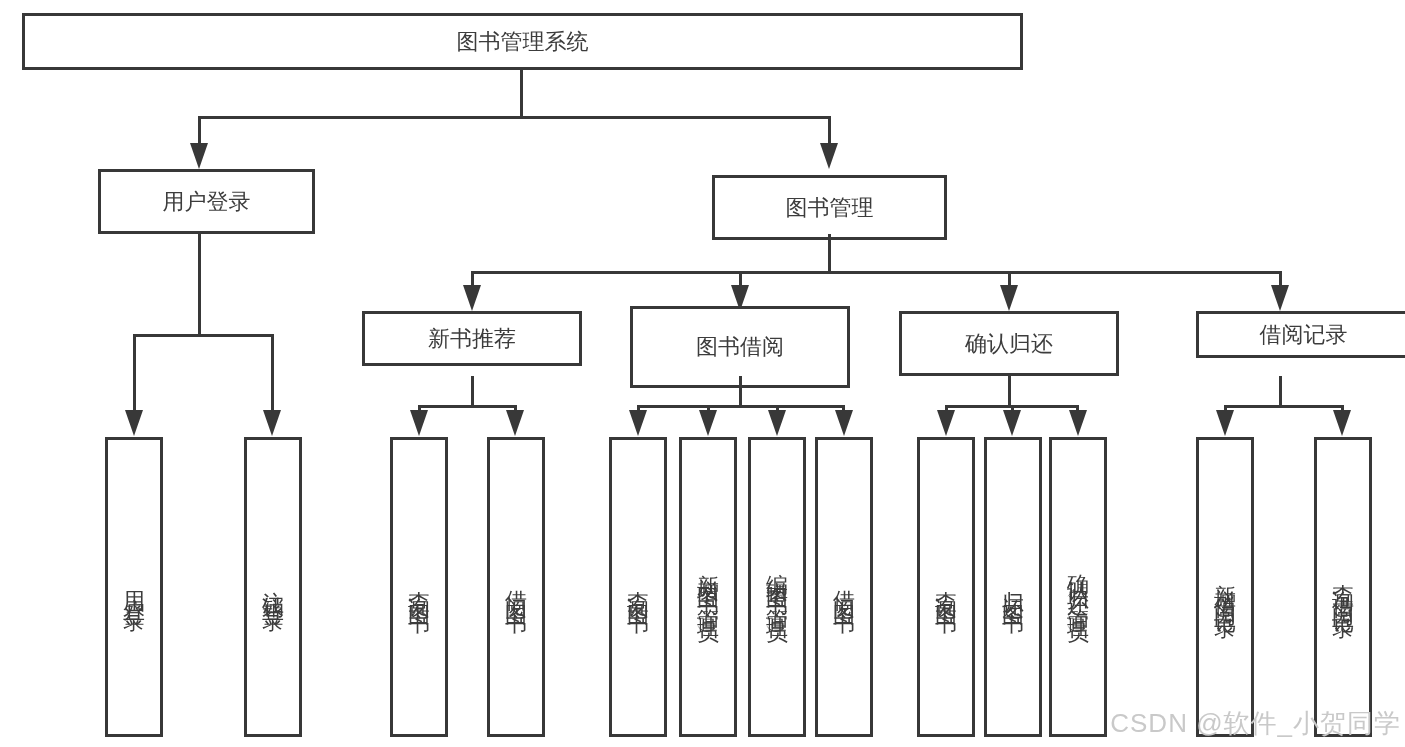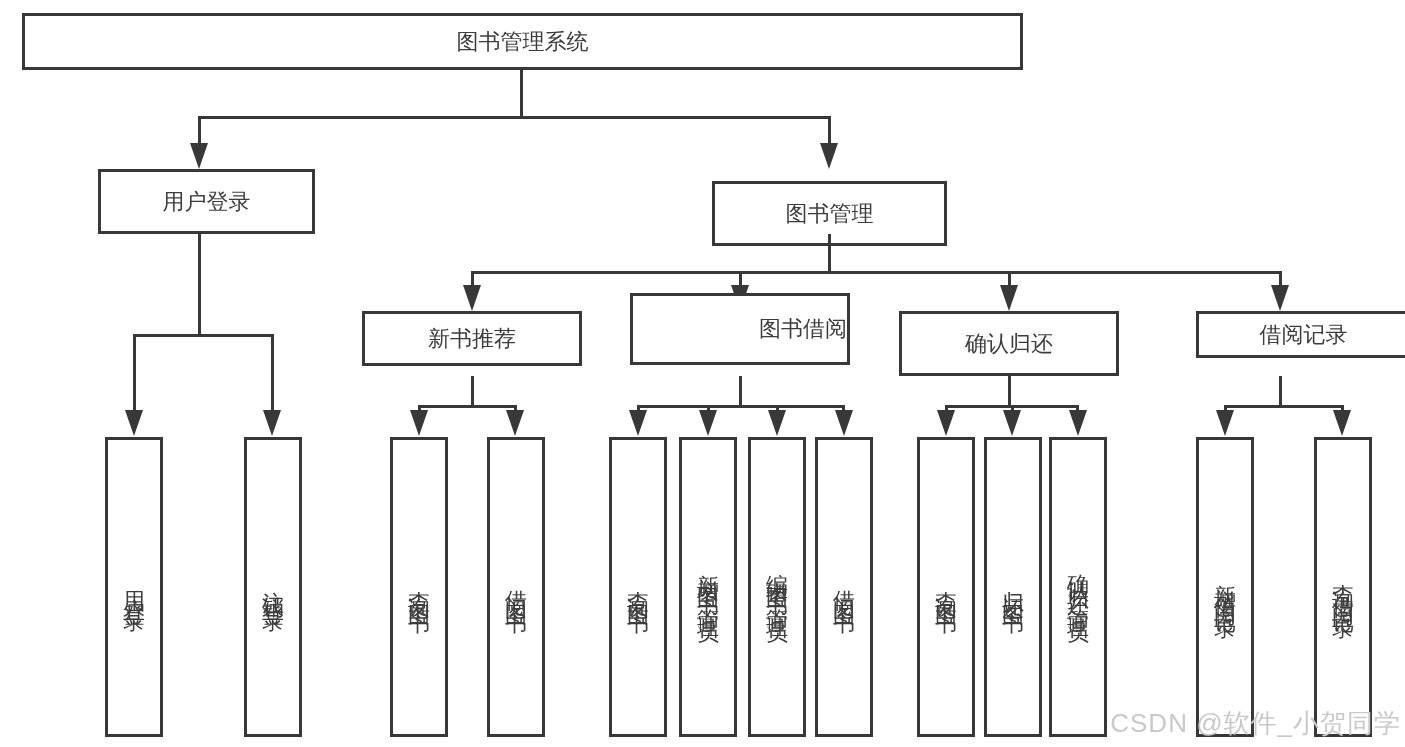--- a/index.html
+++ b/index.html
@@ -40,21 +40,21 @@
   <div class="vline" style="left:520px;top:70px;height:48px;"></div>
   <div class="hline" style="left:198px;top:116px;width:632px;"></div>
   <div class="vline" style="left:198px;top:116px;height:32px;"></div>
   <div class="vline" style="left:828px;top:116px;height:32px;"></div>
   <div class="arr" style="left:190px;top:143px;"></div>
   <div class="arr" style="left:820px;top:143px;"></div>
 
   <div class="node" style="left:98px;top:169px;width:217px;height:65px;">
     <span>用户登录</span>
   </div>
-  <div class="node" style="left:712px;top:181px;width:235px;height:65px;">
+  <div class="node" style="left:712px;top:175px;width:235px;height:65px;">
     <span>图书管理</span>
   </div>
 
   <div class="vline" style="left:198px;top:234px;height:102px;"></div>
   <div class="hline" style="left:133px;top:334px;width:140px;"></div>
   <div class="vline" style="left:133px;top:334px;height:78px;"></div>
   <div class="vline" style="left:271px;top:334px;height:78px;"></div>
   <div class="arr" style="left:125px;top:410px;"></div>
   <div class="arr" style="left:263px;top:410px;"></div>
 
@@ -65,21 +65,21 @@
   <div class="vline" style="left:1008px;top:271px;height:18px;"></div>
   <div class="vline" style="left:1279px;top:271px;height:18px;"></div>
   <div class="arr" style="left:463px;top:285px;"></div>
   <div class="arr" style="left:731px;top:285px;"></div>
   <div class="arr" style="left:1000px;top:285px;"></div>
   <div class="arr" style="left:1271px;top:285px;"></div>
 
   <div class="node" style="left:362px;top:311px;width:220px;height:55px;">
     <span>新书推荐</span>
   </div>
-  <div class="node" style="left:630px;top:293px;width:220px;height:72px;justify-content:flex-end;">
+  <div class="node" style="left:630px;top:306px;width:220px;height:82px;">
     <span>图书借阅</span>
   </div>
   <div class="node" style="left:899px;top:311px;width:220px;height:65px;">
     <span>确认归还</span>
   </div>
   <div class="node" style="left:1196px;top:311px;width:215px;height:47px;text-align:center;">
     <span>借阅记录</span>
   </div>
 
   <div class="vline" style="left:471px;top:376px;height:31px;"></div>

